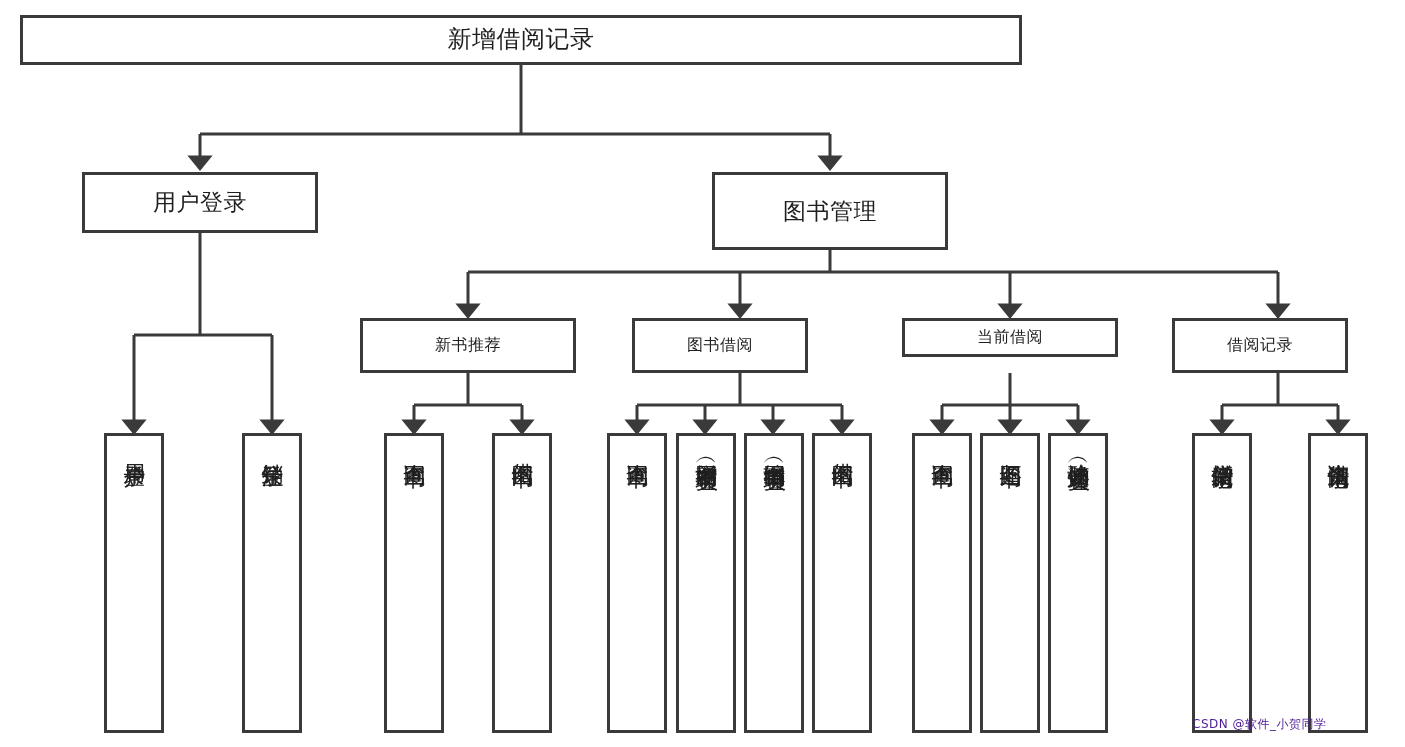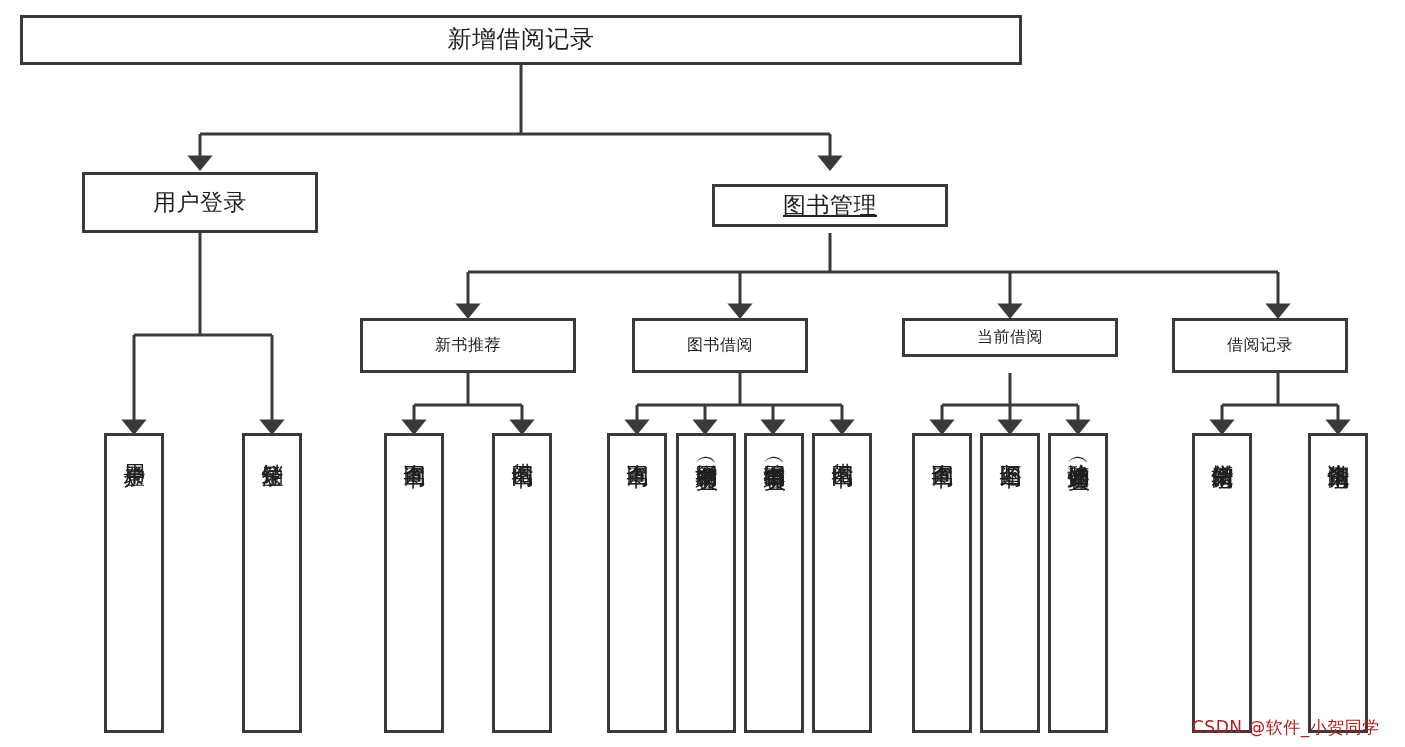--- a/index.html
+++ b/index.html
@@ -56,22 +56,22 @@
     writing-mode: vertical-rl;
     text-orientation: upright;
     font-size: 22px;
     line-height: 1.22;
     letter-spacing: 1px;
     white-space: normal;
     max-height: 280px;
   }
   .watermark {
     position: absolute;
-    font-size: 17px;
-    color: #b91c1c;
+    font-size: 12px;
+    color: #4c1d95;
     white-space: nowrap;
     letter-spacing: 0.5px;
   }
 </style>
 </head>
 <body>
 
 <div id="diagram-canvas">
 
   <svg id="connector-layer" viewBox="0 0 1405 747" width="1405" height="747">
@@ -128,21 +128,21 @@
   </svg>
 
   <div class="node root" style="left:20px; top:15px; width:1002px; height:50px;">
     <span class="node-label">新增借阅记录</span>
   </div>
 
   <div class="node level2" style="left:82px; top:172px; width:236px; height:61px;">
     <span class="node-label">用户登录</span>
   </div>
 
-  <div class="node level2" style="left:712px; top:184px; width:236px; height:43px;text-decoration:underline;">
+  <div class="node level2" style="left:712px; top:172px; width:236px; height:78px;">
     <span class="node-label">图书管理</span>
   </div>
 
   <div class="node level3" style="left:360px; top:318px; width:216px; height:55px;">
     <span class="node-label">新书推荐</span>
   </div>
 
   <div class="node level3" style="left:632px; top:318px; width:176px; height:55px;">
     <span class="node-label">图书借阅</span>
   </div>

